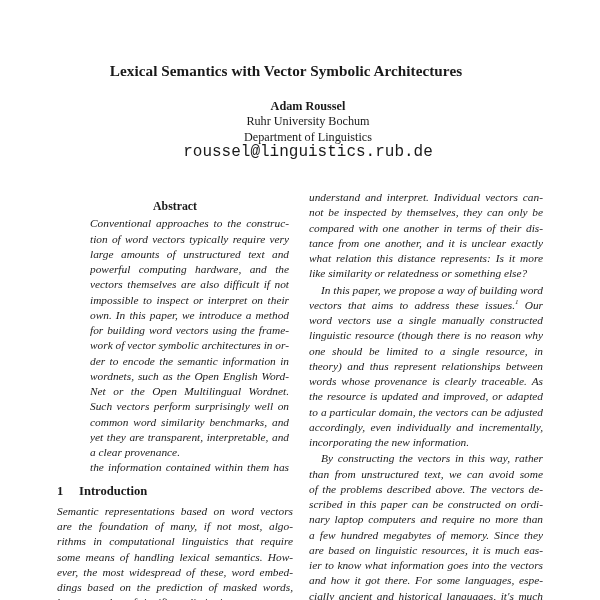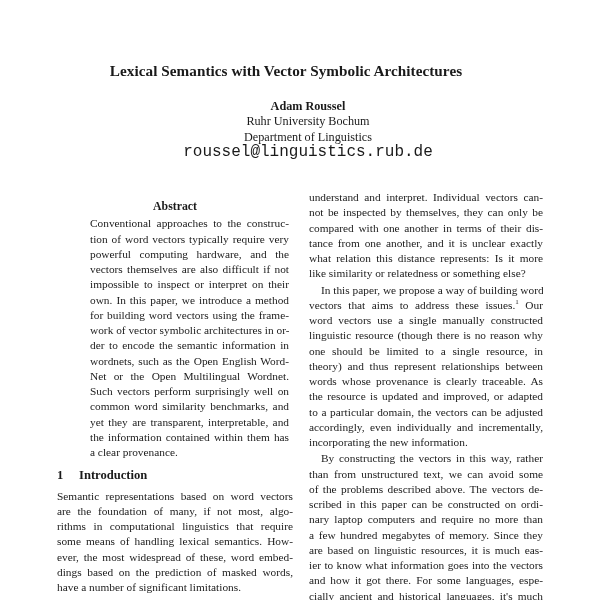--- a/index.html
+++ b/index.html
@@ -23,55 +23,56 @@
   .col-left { left: 57px; width: 236px; top: 199px; }
   .col-right { left: 309px; width: 234px; top: 190px; }
 
   .abstract-head { text-align: center; font-weight: bold; font-size: 11.8px; margin-bottom: 2px; }
   .abstract { padding: 0 4px 0 33px; margin: 0; }
 
   .section-head { font-weight: bold; font-size: 12.6px; margin-top: 8px; margin-bottom: 5px; }
   .section-head .num { display: inline-block; width: 22px; }
   .fn { font-size: 7px; vertical-align: super; line-height: 0; }
 
-  .line { display: block; text-align: justify; text-align-last: justify; white-space: nowrap; overflow: hidden; }
+  .line { display: block; text-align: justify; text-align-last: justify; white-space: nowrap; overflow: hidden; font-style: italic; }
   .line.last { text-align-last: left; }
   .line.ind { padding-left: 12px; }
 </style>
 </head>
 <body>
 
 <div class="title">Lexical Semantics with Vector Symbolic Architectures</div>
 
 <div class="author-block">
   <div class="author-name">Adam Roussel</div>
   <div>Ruhr University Bochum</div>
   <div>Department of Linguistics</div>
   <div class="email">roussel@linguistics.rub.de</div>
 </div>
 
 <div class="col col-left">
   <div class="abstract-head">Abstract</div>
   <div class="abstract" id="abstract-body">
       <span class="line">Conventional approaches to the construc-</span>
       <span class="line">tion of word vectors typically require very</span>
+      <span class="line">large amounts of unstructured text and</span>
       <span class="line">powerful computing hardware, and the</span>
       <span class="line">vectors themselves are also difficult if not</span>
       <span class="line">impossible to inspect or interpret on their</span>
       <span class="line">own. In this paper, we introduce a method</span>
       <span class="line">for building word vectors using the frame-</span>
       <span class="line">work of vector symbolic architectures in or-</span>
       <span class="line">der to encode the semantic information in</span>
       <span class="line">wordnets, such as the Open English Word-</span>
       <span class="line">Net or the Open Multilingual Wordnet.</span>
       <span class="line">Such vectors perform surprisingly well on</span>
       <span class="line">common word similarity benchmarks, and</span>
       <span class="line">yet they are transparent, interpretable, and</span>
+      <span class="line last">a clear provenance.</span>
       <span class="line">the information contained within them has</span>
-      <span class="line last">a clear provenance.</span>
     </div>
 
   <div class="section-head">
     <span class="num">1</span><span>Introduction</span>
   </div>
   <div id="lp1">
       <span class="line">Semantic representations based on word vectors</span>
       <span class="line">are the foundation of many, if not most, algo-</span>
       <span class="line">rithms in computational linguistics that require</span>
       <span class="line">some means of handling lexical semantics. How-</span>

